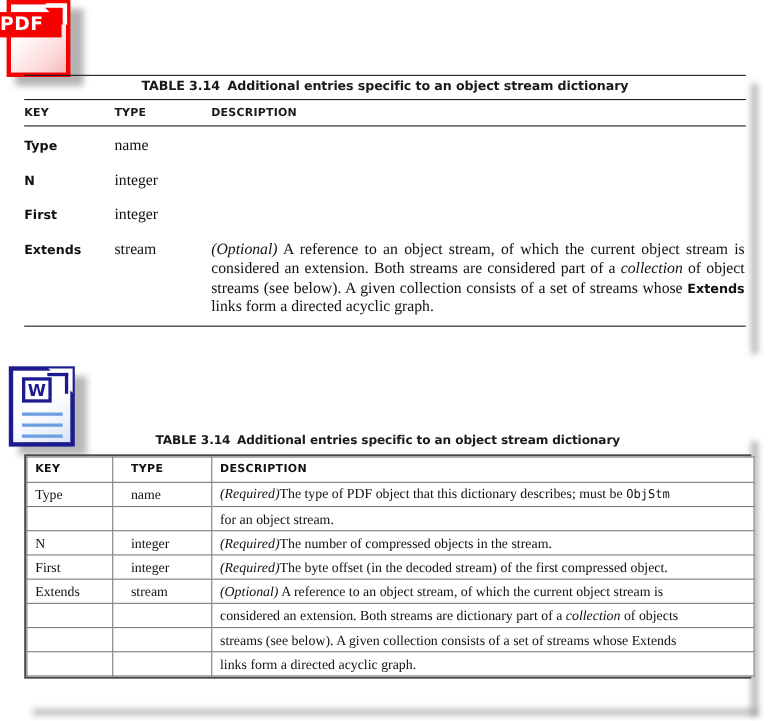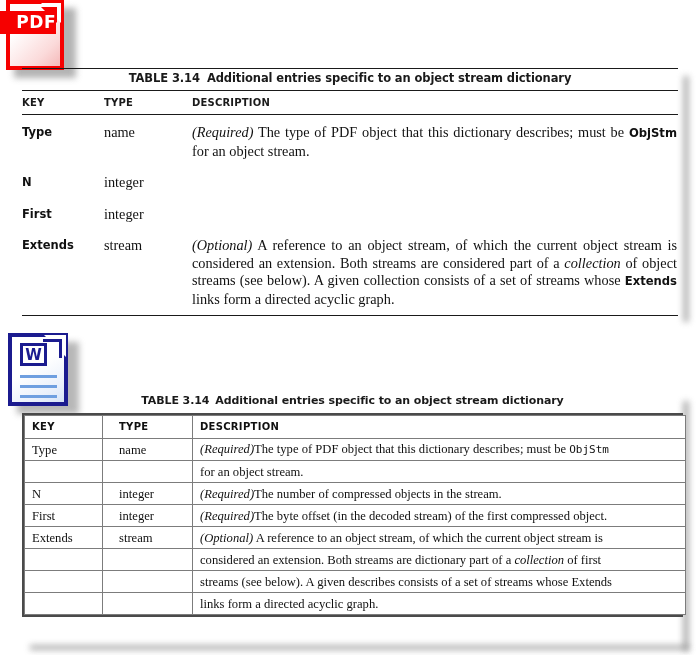--- a/index.html
+++ b/index.html
@@ -69,21 +69,21 @@
     top: 11px;
     width: 56px;
     height: 23px;
     background: #f60000;
     color: #ffffff;
     font-family: "DejaVu Sans", sans-serif;
     font-weight: bold;
     font-size: 17px;
     letter-spacing: 0.5px;
     line-height: 23px;
-    text-align: right;
+    text-align: left;
   }
 
   
   #word-icon {
     left: 8px;
     top: 333px;
     width: 78px;
     height: 84px;
   }
   #word-icon .shadow {
@@ -330,21 +330,20 @@
     <div class="c-key">KEY</div>
     <div class="c-type">TYPE</div>
     <div class="c-desc">DESCRIPTION</div>
   </div>
 
   <div class="hrule"></div>
 
   <div class="row first-row">
     <div class="c-key">Type</div>
     <div class="c-type">name</div>
-    <div class="c-desc"><span class="ital">(Required)</span><span> The type of PDF object that this dictionary describes; must be </span><span class="mono-b">ObjStm</span><span> for an object stream.</span></div>
   </div>
 
   <div class="row">
     <div class="c-key">N</div>
     <div class="c-type">integer</div>
   </div>
 
   <div class="row">
     <div class="c-key">First</div>
     <div class="c-type">integer</div>
@@ -414,27 +413,27 @@
 
       <tr>
         <td class="k">Extends</td>
         <td class="t">stream</td>
         <td class="d"><span class="ital-w">(Optional)</span><span> A reference to an object stream, of which the current  object stream is</span></td>
       </tr>
 
       <tr>
         <td class="k"></td>
         <td class="t"></td>
-        <td class="d"><span>considered an extension. Both streams are dictionary part of a </span><span class="ital-w">collection</span><span> of first</span></td>
+        <td class="d"><span>considered an extension. Both streams are dictionary part of a </span><span class="ital-w">collection</span><span> of objects</span></td>
       </tr>
 
       <tr>
         <td class="k"></td>
         <td class="t"></td>
-        <td class="d">streams (see below). A given describes consists of a set of streams whose Extends</td>
+        <td class="d">streams (see below). A given collection consists of a set of streams whose Extends</td>
       </tr>
 
       <tr>
         <td class="k"></td>
         <td class="t"></td>
         <td class="d">links form a directed acyclic graph.</td>
       </tr>
     </tbody>
       </table>
   </div>

